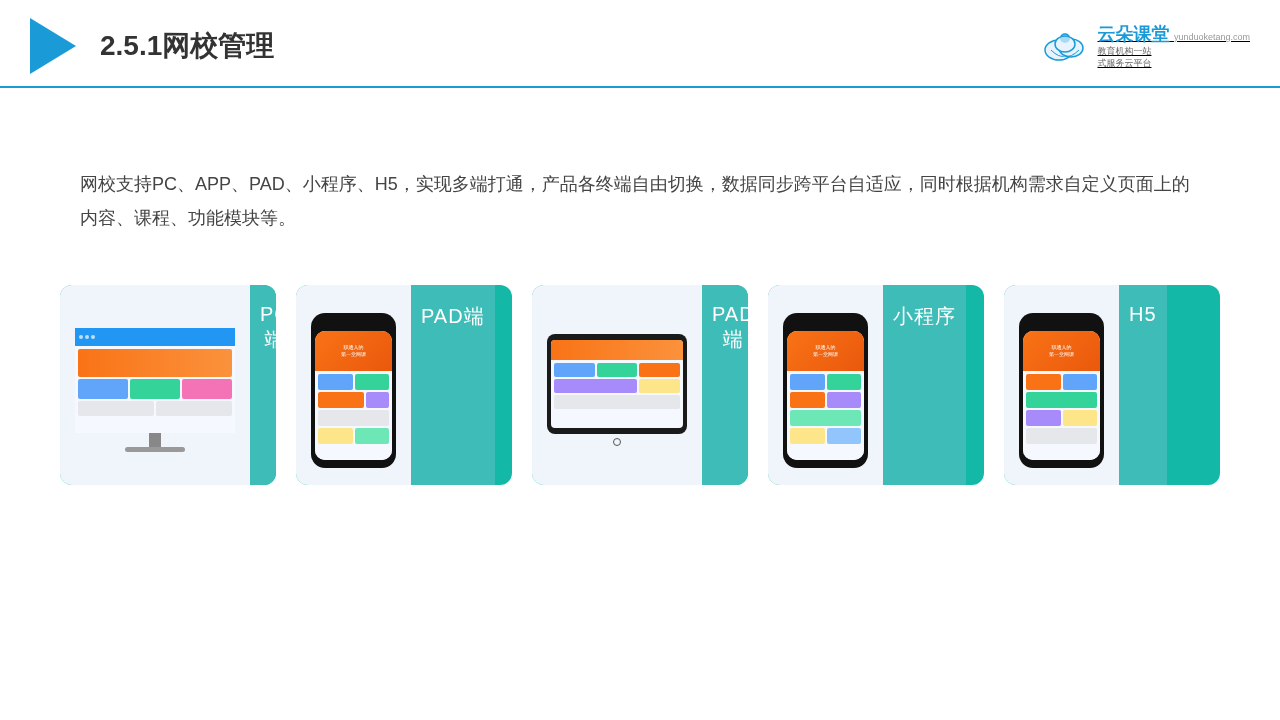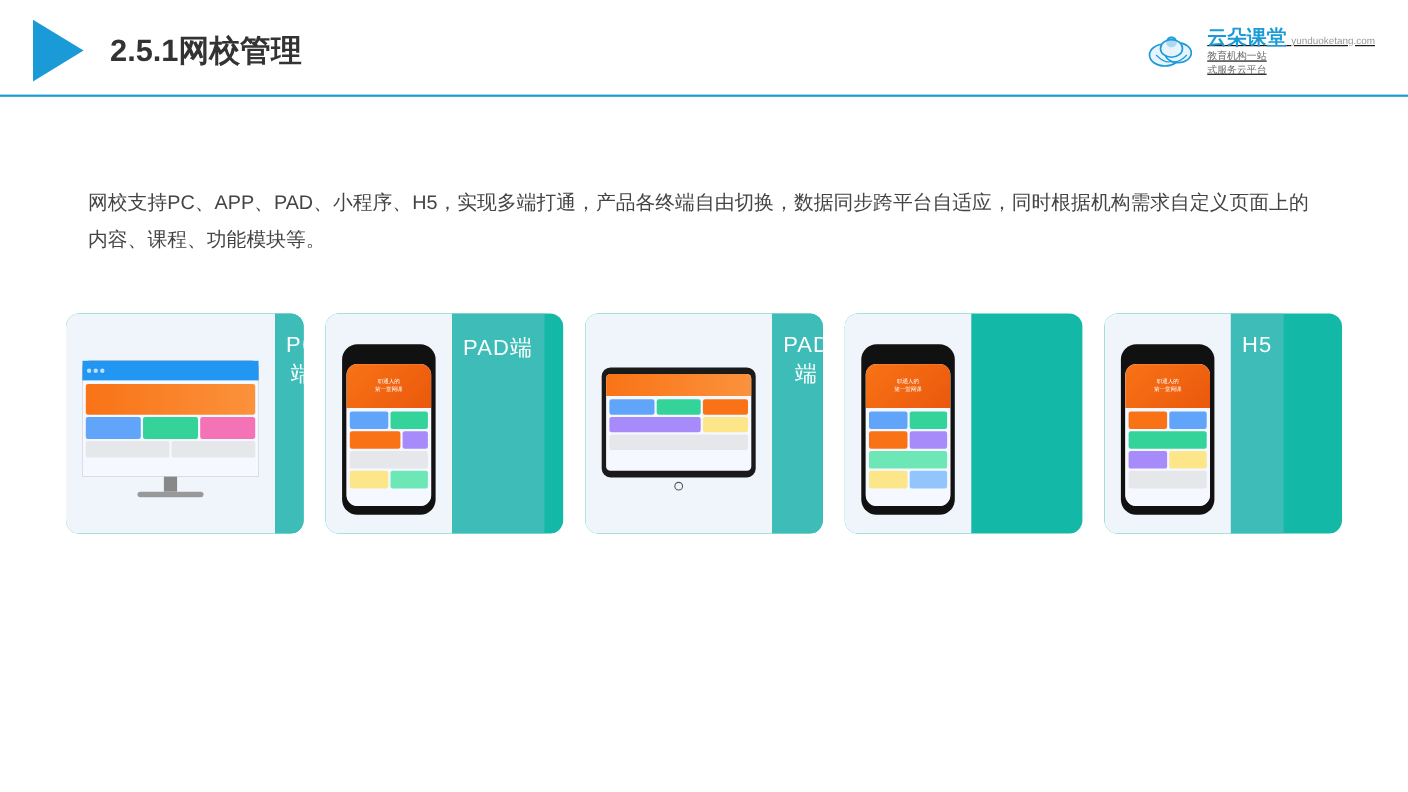--- a/index.html
+++ b/index.html
@@ -448,20 +448,21 @@
               </div>
               <div class="phone-row">
                 <div class="phone-block" style="background:#fde68a;flex:1;"></div>
                 <div class="phone-block" style="background:#93c5fd;flex:1;"></div>
               </div>
             </div>
           </div>
         </div>
       </div>
     </div>
+    <div class="card-label">小程序</div>
   </div>
 
   <div class="card">
     <div class="card-image-area">
       <div class="phone-mockup">
         <div class="phone-body">
           <div class="phone-notch"></div>
           <div class="phone-screen" style="margin-top:10px;">
             <div class="phone-screen-top">
               <div class="phone-screen-top-text">职通人的<br>第一堂网课</div>

